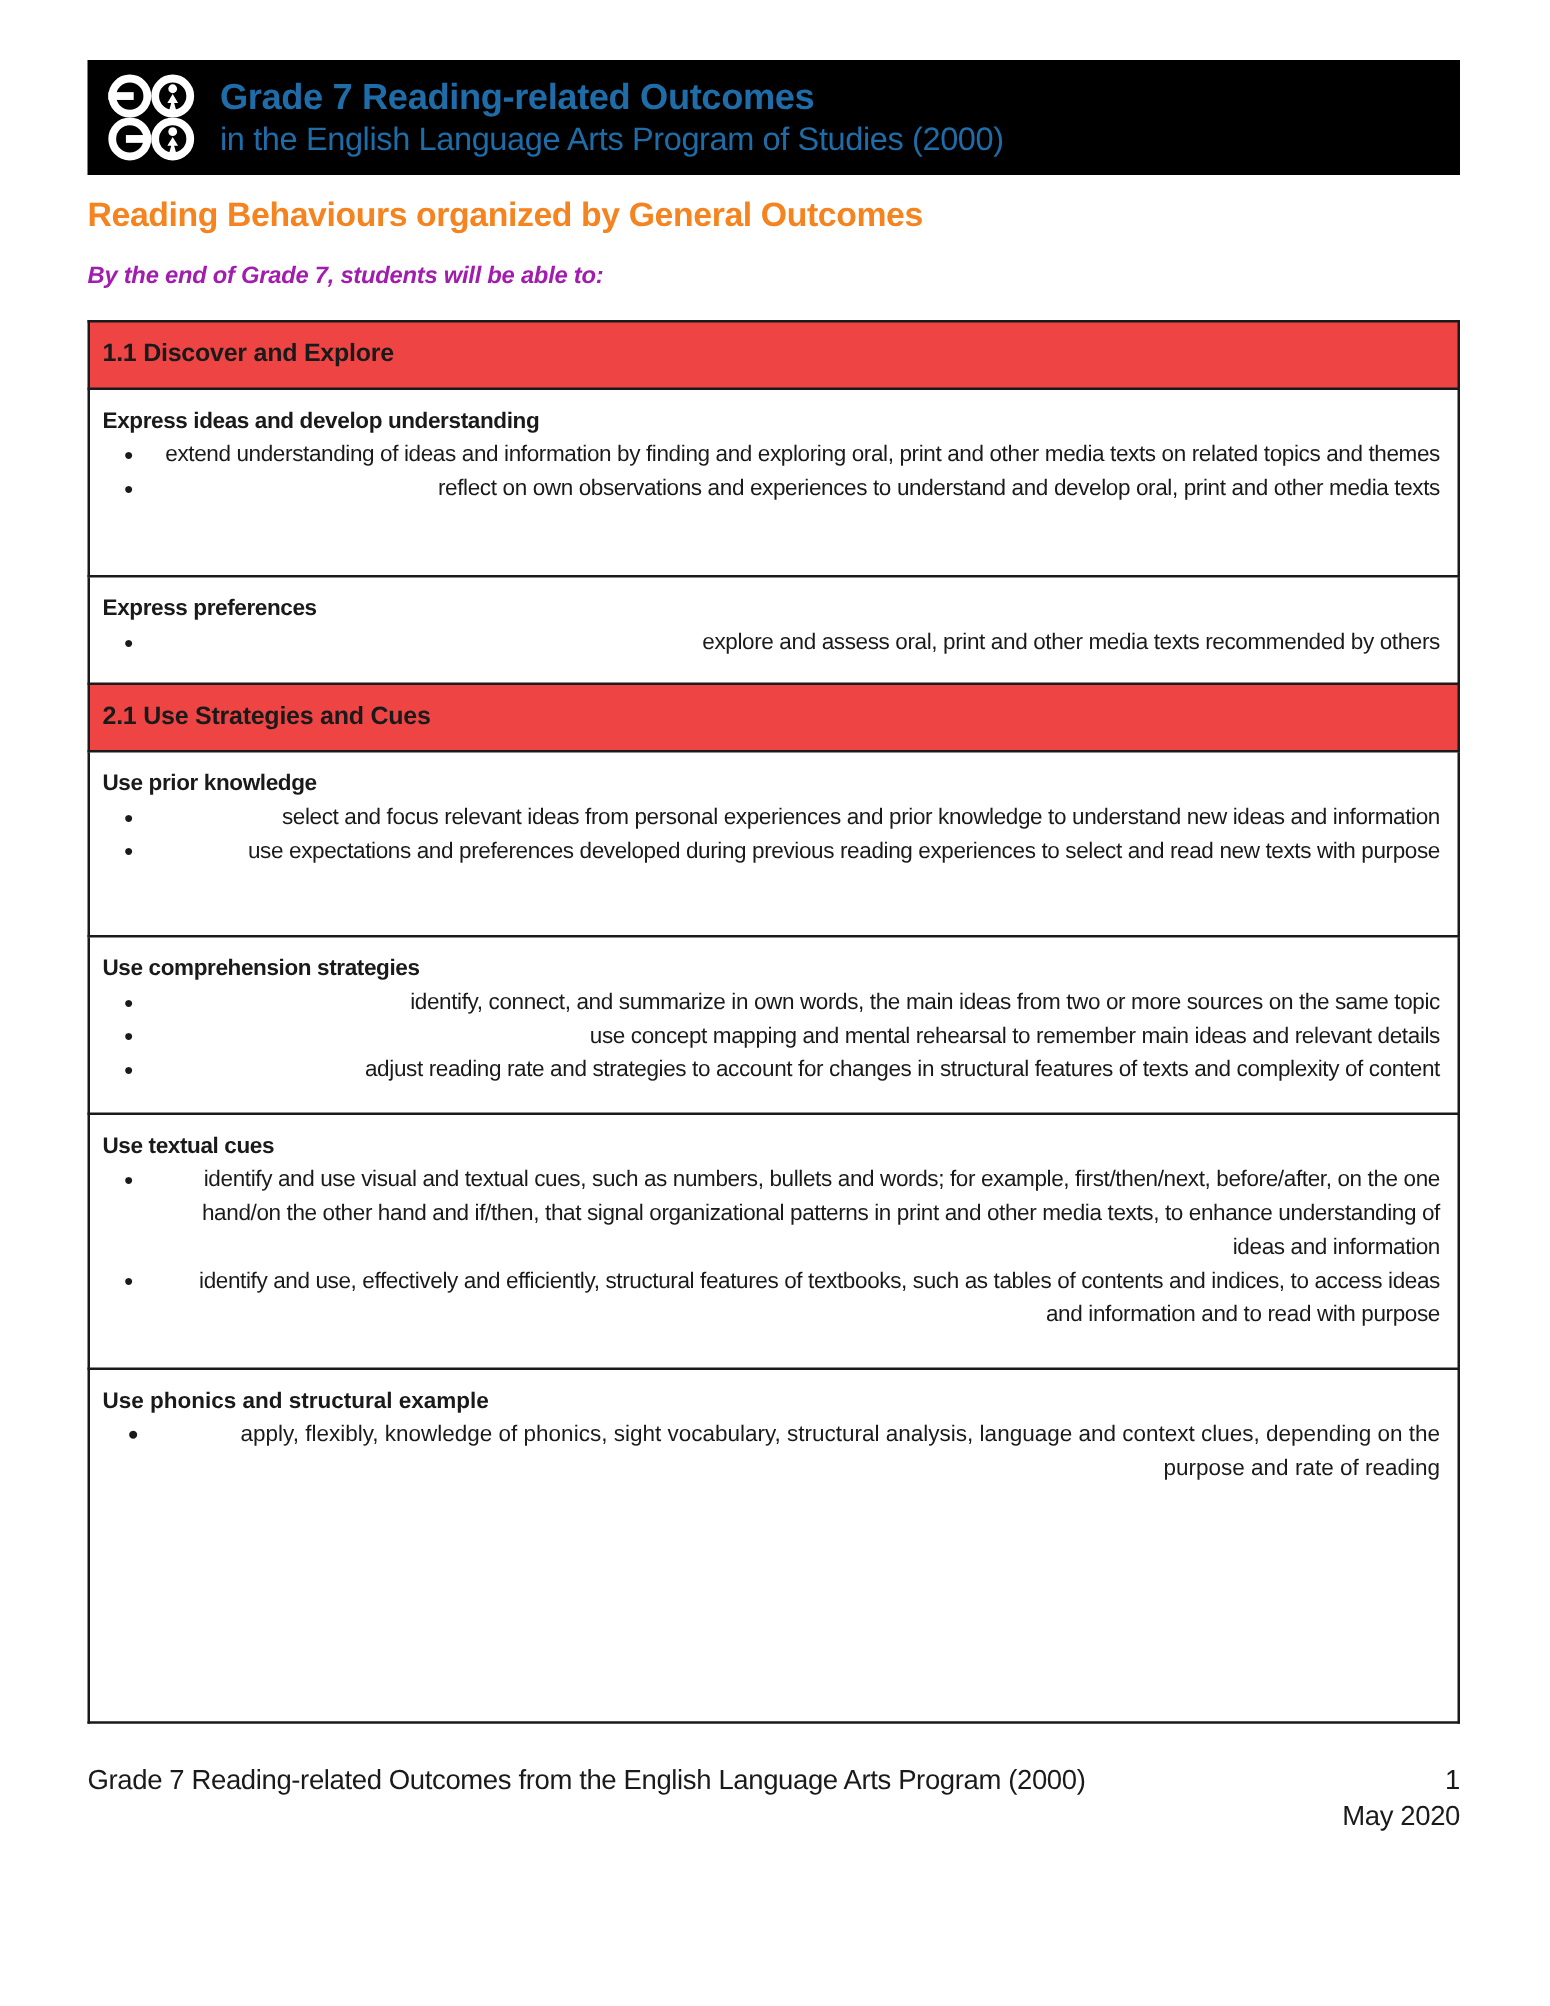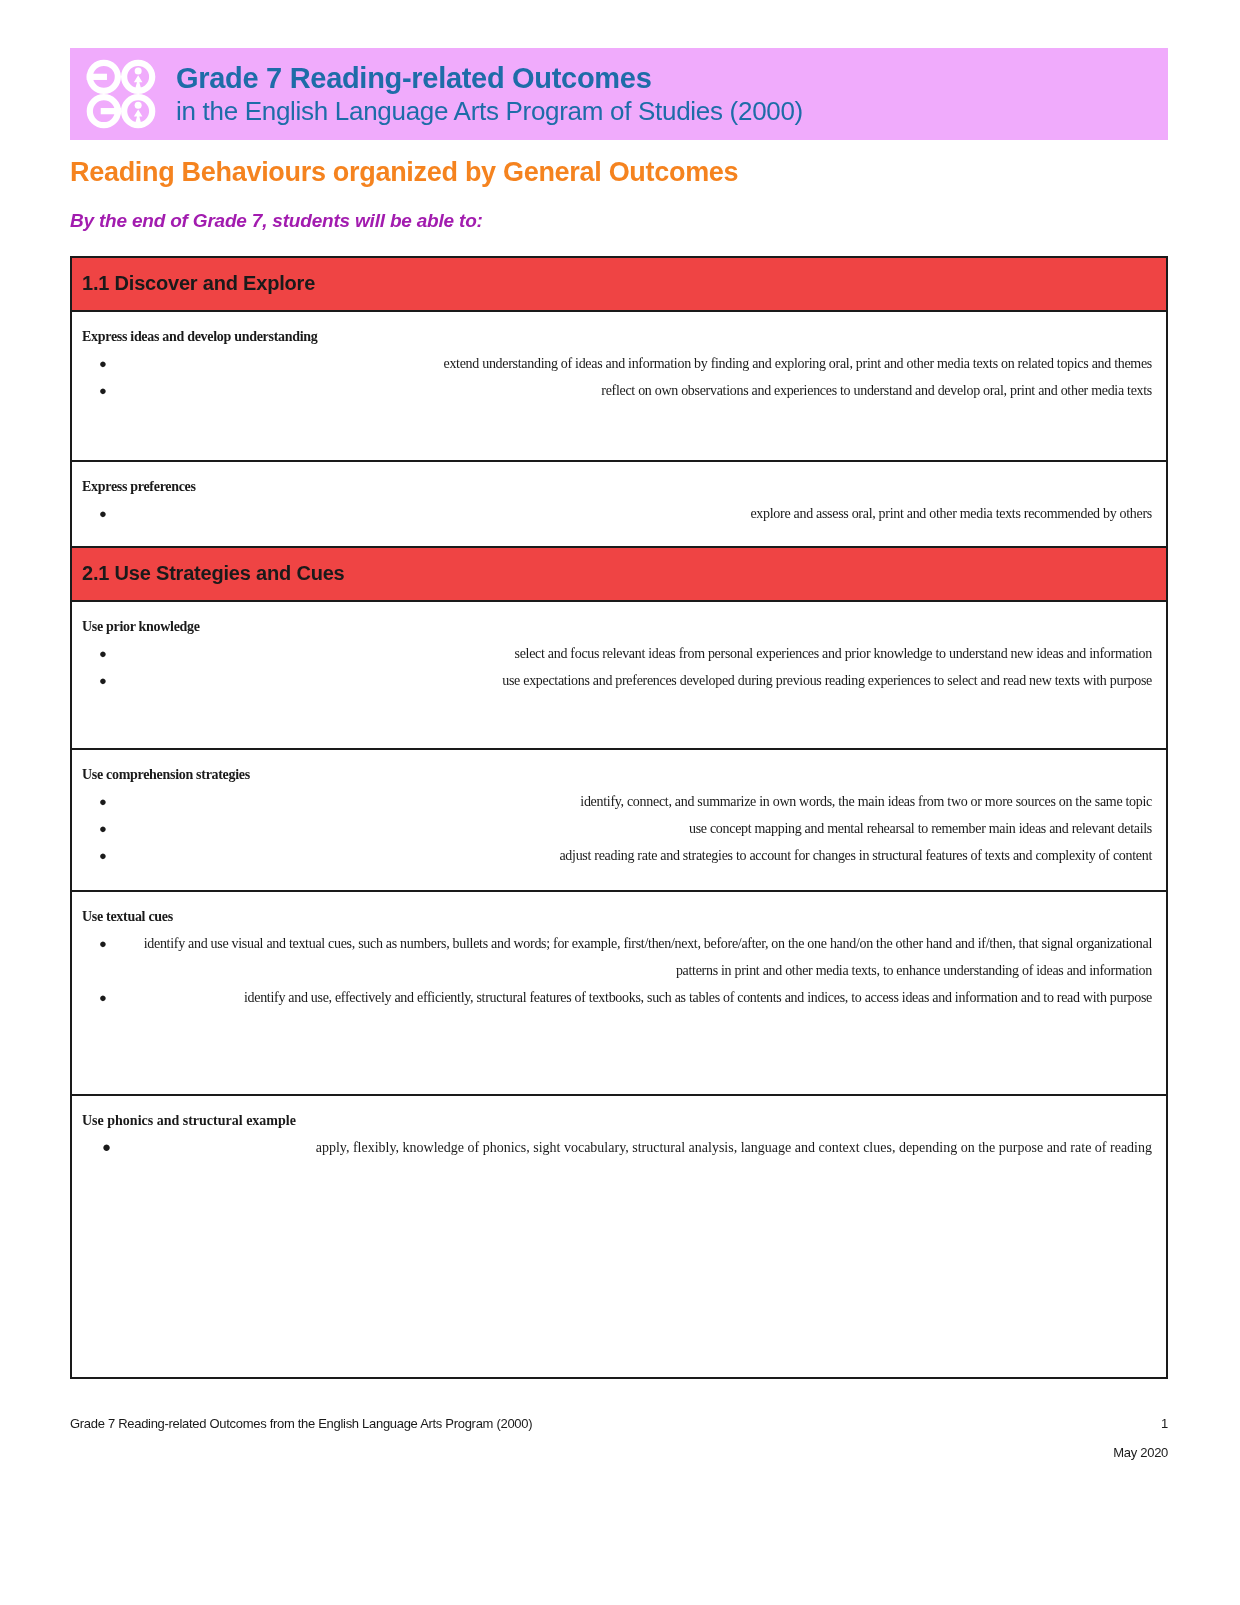--- a/index.html
+++ b/index.html
@@ -12,21 +12,21 @@
     height: 1605px;
     background: #ffffff;
     overflow: hidden;
   }
   .content { width: 1098px; margin: 0 auto 0 70px; }
 
   
   .banner {
     margin-top: 48px;
     height: 92px;
-    background: #f0abfc;
+    background: #000000;
     display: flex;
     align-items: center;
     padding-left: 12px;
   }
   .logo { width: 78px; height: 78px; flex: 0 0 auto; }
   .logo svg { width: 78px; height: 78px; display: block; }
   .banner-text { margin-left: 16px; }
   .banner-title {
     font-size: 29px;
     font-weight: bold;
@@ -78,23 +78,22 @@
     background: #ef4444;
     font-size: 20px;
     font-weight: bold;
     padding: 14px 10px 13px 10px;
     height: 54px;
     border-bottom-width: 3px;
     letter-spacing: -0.2px;
   }
   td.cell {
     padding: 11px 14px 10px 10px;
-    font-size: 14px;
-    letter-spacing: -0.3px;
-    font-family: Liberation Serif, serif;
+    font-size: 18px;
+    letter-spacing: -0.3px;
   }
   .subhead { font-weight: bold; line-height: 27px; }
   td.cell ul { list-style: none; margin: 0; padding: 0; }
   td.cell li {
     position: relative;
     padding-left: 46px;
     line-height: 27px;
     text-align: right;
   }
   td.cell li::before {
@@ -108,21 +107,21 @@
   
   td.cell.alt { letter-spacing: 0; }
   td.cell.alt li { padding-left: 52px; }
   td.cell.alt li::before { left: 20px; font-size: 15px; }
 
   
   .page-footer {
     margin-top: 30px;
     display: flex;
     justify-content: space-between;
-    font-size: 13px;
+    font-size: 22px;
     letter-spacing: -0.3px;
     line-height: 29px;
   }
   .footer-right { text-align: right; }
 </style>
 </head>
 <body>
 
 <div class="page">
   <div class="content">

